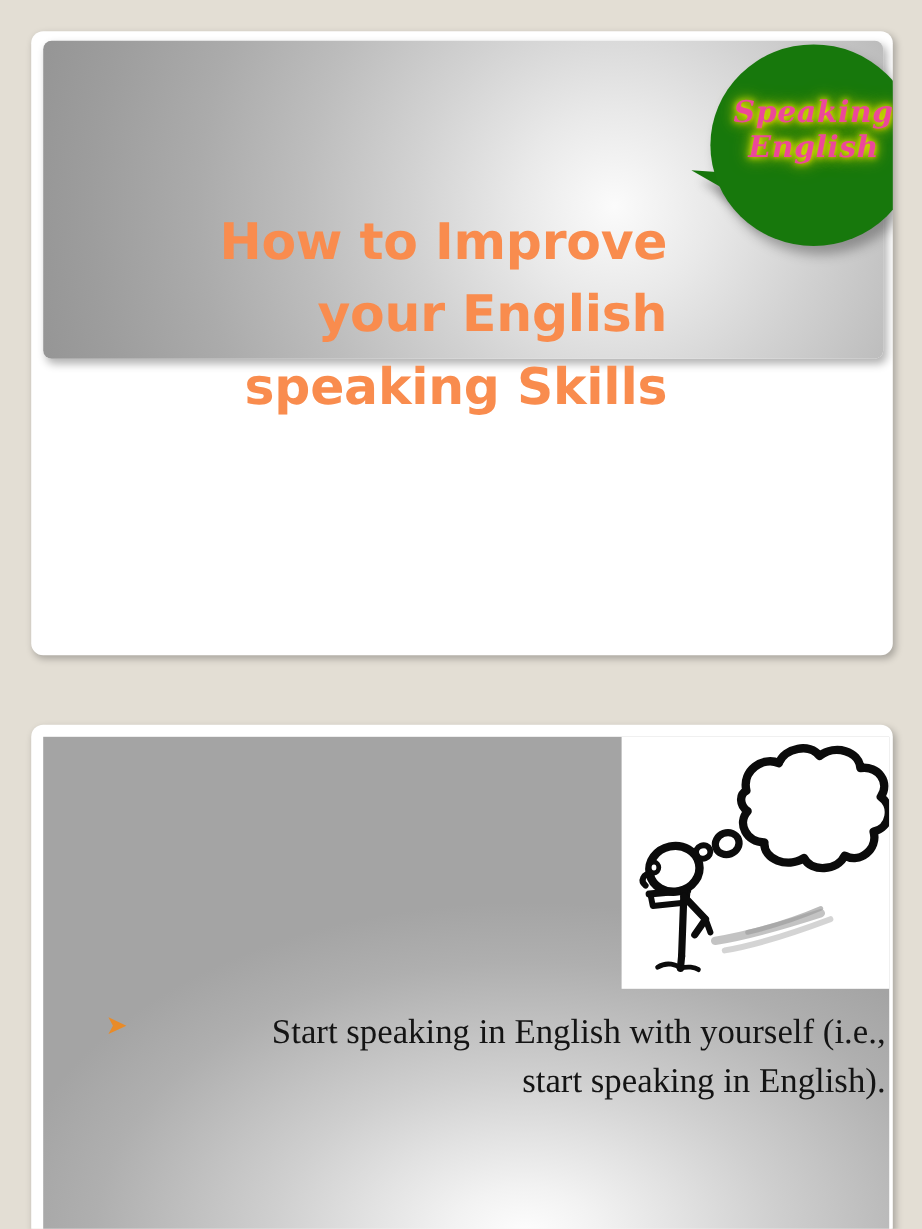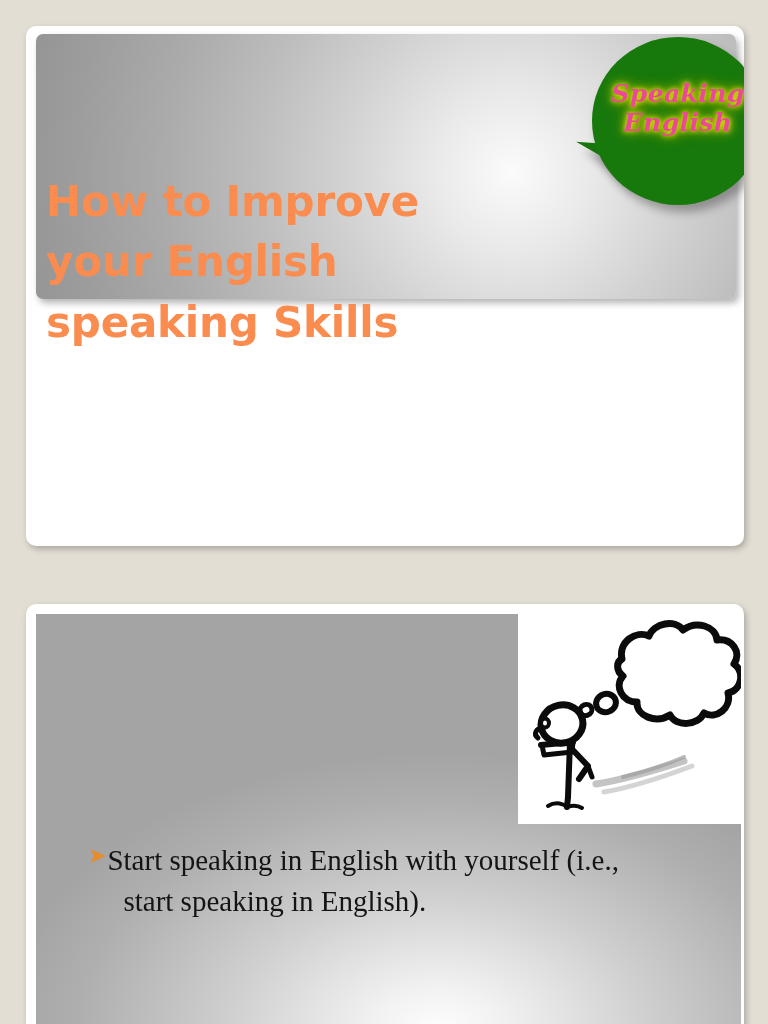--- a/index.html
+++ b/index.html
@@ -45,20 +45,21 @@
         #ababab 70%,
         #9d9d9d 88%,
         #959595 100%);
     box-shadow:3px 4px 7px rgba(0,0,0,0.30);
   }
 
   .s1-title {
     position:absolute;
     left:20px; top:146px;
     width:510px;
+    text-align:right;
     color:#f98c4e;
     font-family:"DejaVu Sans", sans-serif;
     font-weight:bold;
     font-size:42px;
     line-height:1.44;
     letter-spacing:-0.2px;
     white-space:pre-line;
   }
 
   
@@ -163,20 +164,21 @@
     margin-right:1px;
     margin-top:2px;
   }
   .s2-bullet-text {
     flex:1 1 auto;
     color:#141414;
     font-family:"Liberation Serif", "DejaVu Serif", serif;
     font-size:29px;
     line-height:1.42;
     text-indent:0;
+    text-align:right;
   }
   .s2-bullet-text .ln2 { display:block; text-indent:16px; }
 </style>
 </head>
 <body>
 
 <div id="page">
 
   <div class="slide-card" id="slide-1">
 

